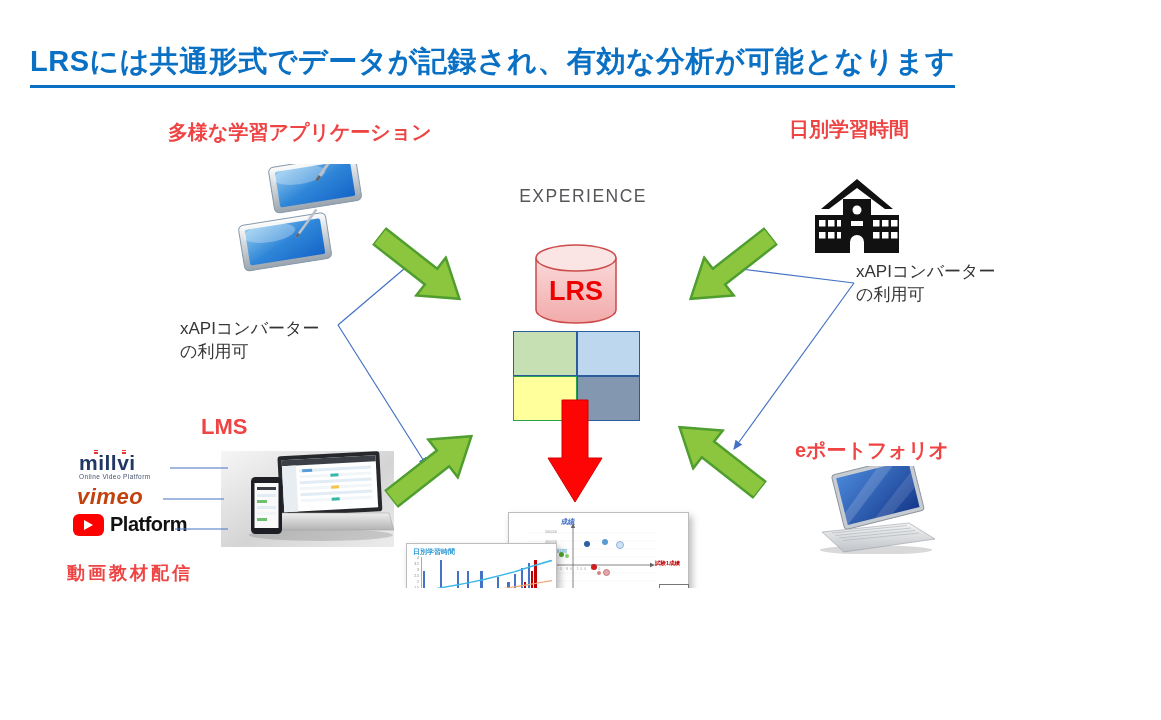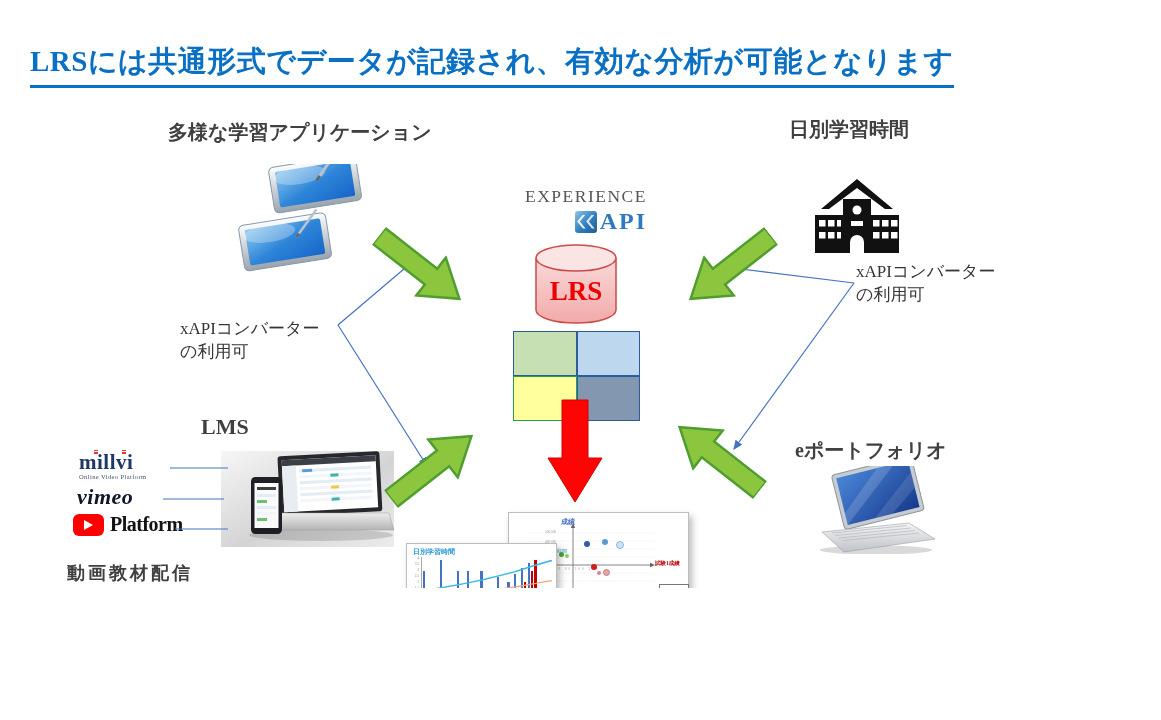--- a/index.html
+++ b/index.html
@@ -1,26 +1,26 @@
 <!DOCTYPE html>
 <html><head>
 <meta charset="utf-8">
 <style>
   html,body{margin:0;padding:0;background:#fff;}
   .canvas{position:relative;width:1161px;height:588px;background:#fff;overflow:hidden;
-          font-family:Liberation Serif, serif;}
+          font-family:Liberation Sans, sans-serif;}
   .abs{position:absolute;}
 
   
   .page-title{left:30px;top:42px;font-size:29px;font-weight:800;color:#0a70c4;
 
               border-bottom:3px solid #0a70c4;padding-bottom:3px;letter-spacing:.5px;white-space:nowrap;}
 
   
-  .sec-label{font-weight:800;color:#404040;white-space:nowrap;}
+  .sec-label{font-weight:800;color:#ef4444;white-space:nowrap;}
   .l-apps{left:168px;top:119px;font-size:20px;}
   .l-school{left:789px;top:116px;font-size:20px;}
   .l-lms{left:201px;top:414px;font-size:22px;}
   .l-eport{left:795px;top:437px;font-size:20px;}
   .l-video{left:67px;top:561px;font-size:18px;letter-spacing:3px;}
 
   
   .note{font-size:17px;color:#353535;line-height:1.35;}
   .note-left{left:180px;top:318px;}
   .note-right{left:856px;top:261px;}
@@ -56,21 +56,21 @@
 
   .cylinder{left:529px;top:242px;z-index:2;}
 
   
   .millvi{left:79px;top:452px;line-height:1;}
   .millvi .wordmark{font-size:21px;font-weight:800;color:#1f3864;letter-spacing:.5px;position:relative;}
   .millvi .tick{position:absolute;top:-2px;width:4px;height:5px;
       background:repeating-linear-gradient(#e33 0 1.4px,#fff 1.4px 2.4px);}
   .millvi .t1{left:15px;} .millvi .t2{left:43px;}
   .millvi .subtitle{font-size:6.5px;color:#44536e;letter-spacing:.4px;margin-top:1px;}
-  .vimeo{left:77px;top:484px;font-size:22px;font-weight:800;font-style:italic;color:#0f172a;letter-spacing:.5px;}
+  .vimeo{left:77px;top:484px;font-size:22px;font-weight:800;font-style:italic;color:#c2410c;letter-spacing:.5px;}
   .youtube{left:73px;top:513px;display:flex;align-items:center;gap:6px;}
   .yt-play{width:31px;height:22px;background:#f00;border-radius:6px;display:flex;align-items:center;justify-content:center;}
   .yt-play::before{content:"";border-left:9px solid #fff;border-top:5.5px solid transparent;border-bottom:5.5px solid transparent;}
   .yt-text{font-size:20px;font-weight:800;color:#121212;letter-spacing:-.5px;}
 
   
   .sheet{background:#fff;border:1px solid #bdbdbd;box-shadow:3px 4px 7px rgba(0,0,0,.28);}
   .back-sheet{left:508px;top:512px;width:179px;height:160px;z-index:1;}
   .bar-panel{left:406px;top:543px;width:149px;height:92px;z-index:3;}
 
@@ -151,24 +151,20 @@
       </svg>
   </div>
   <div class="abs garrow ga4">
     <svg width="104" height="52" viewBox="0 0 104 52">
         <polygon points="0,16 66,16 66,2 102,26 66,50 66,36 0,36" fill="#8cc63f" stroke="#4f9e2f" stroke-width="2.5"></polygon>
       </svg>
   </div>
 
   <div class="abs xapi-logo">
     <div class="xapi-line1">EXPERIENCE</div>
-    <div class="xapi-row">
-      <div class="xapi-ic"></div>
-      <div class="xapi-line2">API</div>
-    </div>
   </div>
 
   <svg class="abs cylinder" width="94" height="86" viewBox="0 0 94 86">
     <defs>
       <linearGradient id="cylg" x1="0" y1="0" x2="0" y2="1">
         <stop offset="0" stop-color="#fad9d9"></stop>
           <stop offset="1" stop-color="#f2aaaa"></stop>
       </linearGradient>
     </defs>
     <path d="M7,16 L7,68 A40,13 0 0 0 87,68 L87,16" fill="url(#cylg)" stroke="#cc4b4b" stroke-width="1.5"></path>

